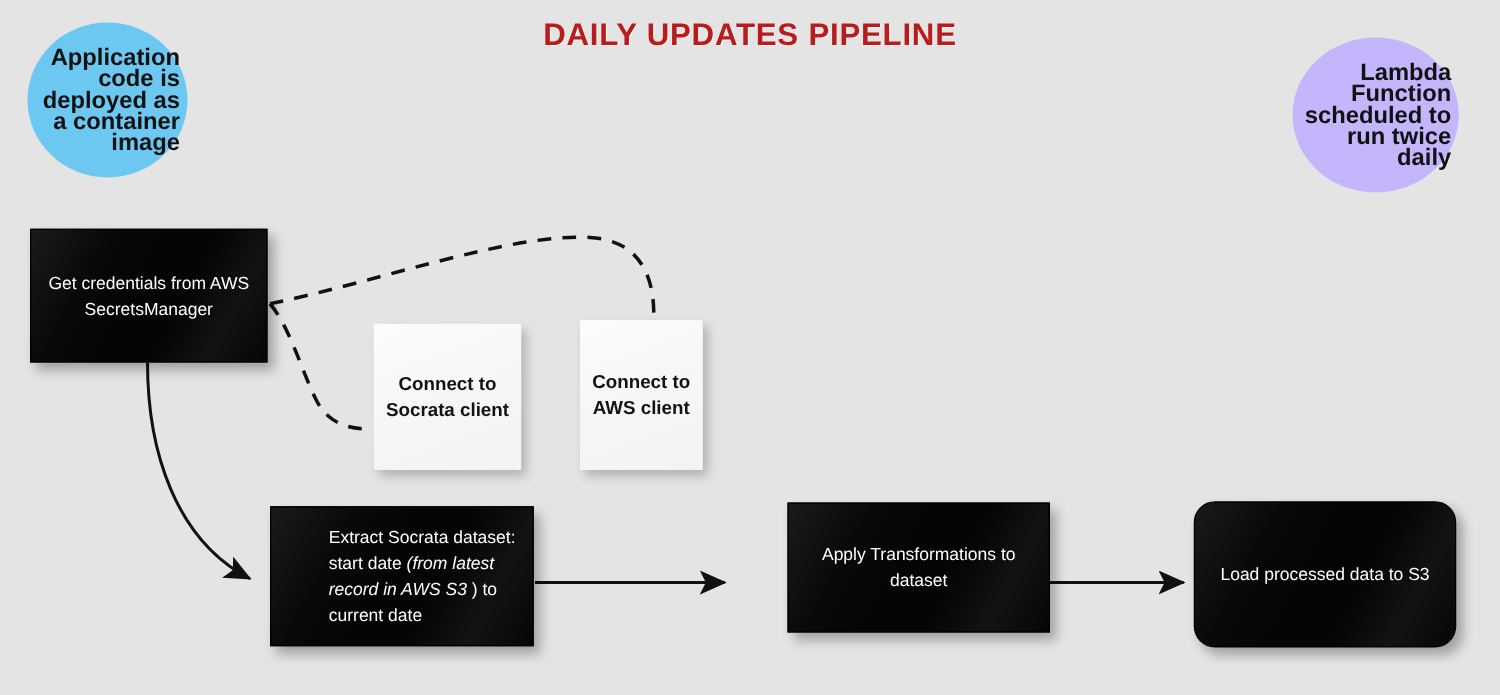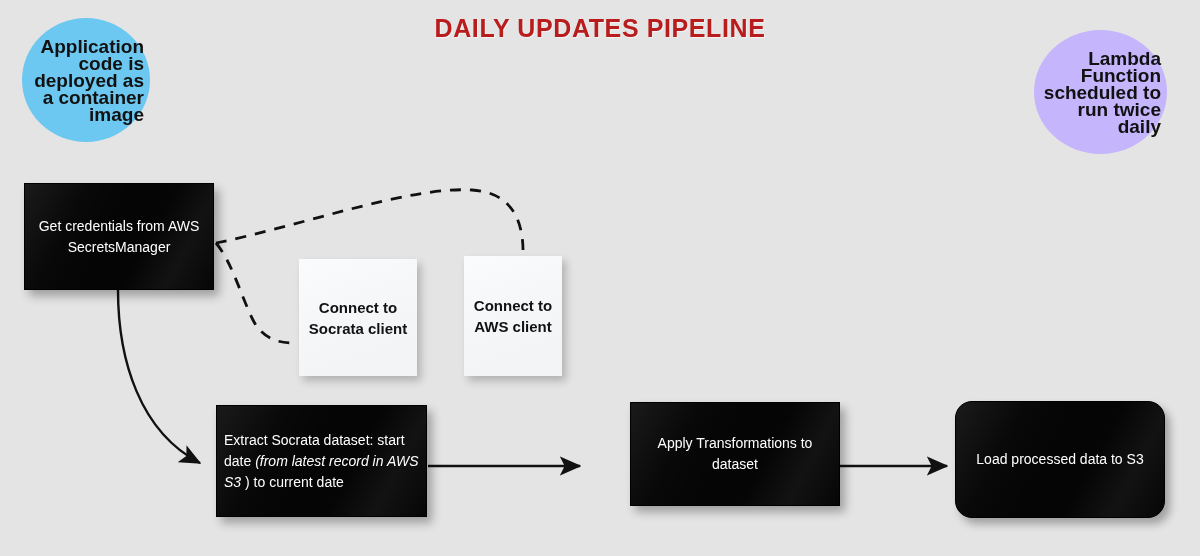--- a/index.html
+++ b/index.html
@@ -86,21 +86,21 @@
     box-sizing: border-box;
     box-shadow: 5px 6px 9px rgba(0,0,0,0.30);
     border: 1px solid #000000;
   }
   .blackbox .txt {
     width: 100%;
     font-size: 14px;
     line-height: 21px;
   }
   .bb-center .txt { text-align: center; padding: 0 12px; }
-  .bb-left .txt { text-align: left; padding: 0 7px; }
+  .bb-left .txt { text-align: left; padding: 0 7px; margin-left: 39px; }
 
   #box-secrets {
     left: 24px; top: 183px; width: 190px; height: 107px;
   }
   #box-extract {
     left: 216px; top: 405px; width: 211px; height: 112px;
   }
   #box-transform {
     left: 618px; top: 402px; width: 210px; height: 104px; margin-left: 12px;
   }

